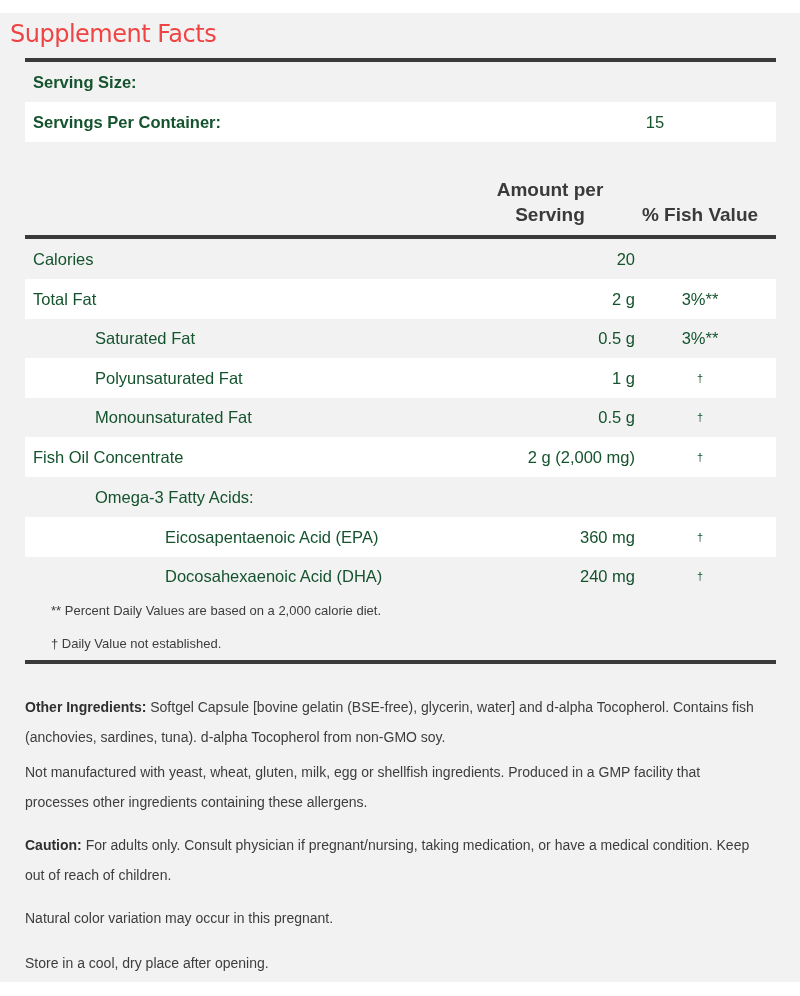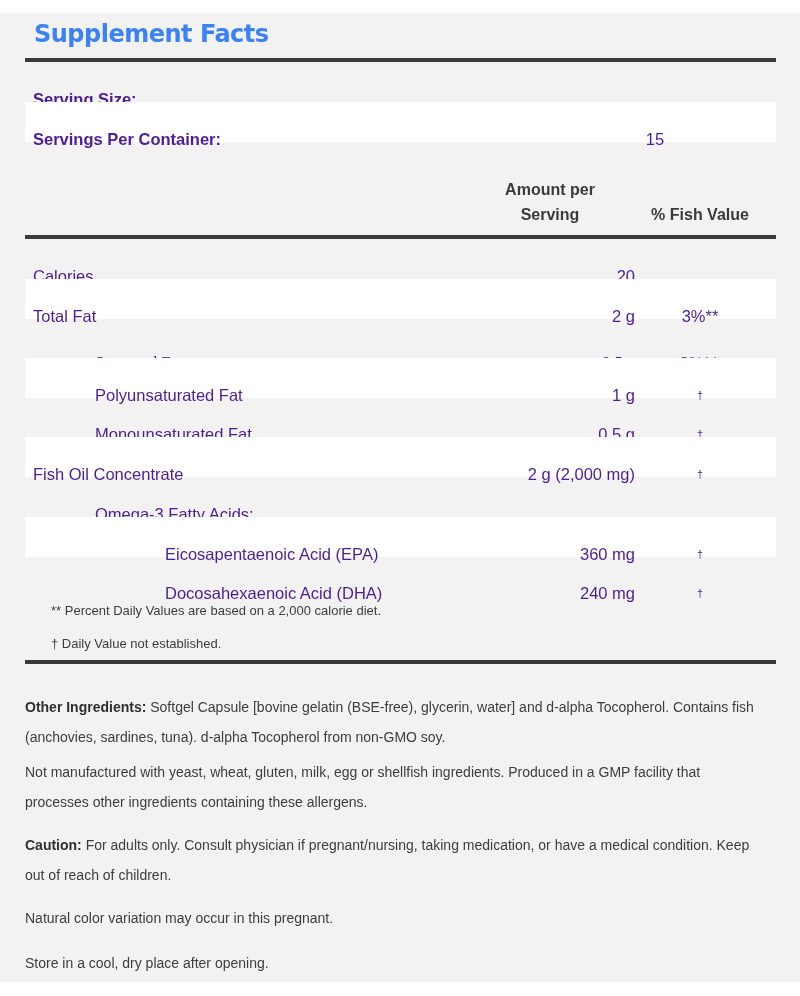--- a/index.html
+++ b/index.html
@@ -1,33 +1,33 @@
 <!DOCTYPE html>
 <html><head>
 <meta charset="utf-8">
 <style>
   html, body { margin: 0; padding: 0; background: #ffffff; }
   body { width: 800px; height: 996px; position: relative; overflow: hidden;
          font-family: "Liberation Sans", "DejaVu Sans", sans-serif; color: #3a3a3a; }
   .panel { position: absolute; left: 0; top: 13px; width: 800px; height: 969px; background: #f2f2f2; }
-  .title { position: absolute; left: 34px; top: 20px; font-family: "DejaVu Sans", sans-serif;
-           font-size: 24px; font-weight: bold; color: #3b82f6; letter-spacing: -0.5px; }
+  .title { position: absolute; left: 10px; top: 20px; font-family: "DejaVu Sans", sans-serif;
+           font-size: 24px; font-weight: normal; color: #ef4444; letter-spacing: -0.5px; }
   .rule-thick { position: absolute; left: 25px; width: 751px; height: 4px; background: #3a3a3a; }
   .row { position: absolute; left: 25px; width: 751px; height: 40px; }
   .row.white { background: #ffffff; }
-  .cell { position: absolute; top: 0; height: 40px; line-height: 40px; font-size: 16.5px; color: #4c1d95; white-space: nowrap; margin-top: 17px; }
+  .cell { position: absolute; top: 0; height: 40px; line-height: 40px; font-size: 16.5px; color: #14532d; white-space: nowrap; }
   .c-label { left: 8px; }
   .c-label.ind1 { left: 70px; }
   .c-label.ind2 { left: 140px; }
   .c-amt { left: 440px; width: 170px; text-align: right; }
   .c-dv { left: 610px; width: 130px; text-align: center; }
   .dag { font-size: 11px; }
   .serving .cell { font-weight: bold; }
   .serving .c-val { left: 540px; width: 180px; text-align: center; font-weight: normal; }
-  .hdr { position: absolute; font-size: 16px; font-weight: bold; color: #3a3a3a; text-align: center; line-height: 25px; }
+  .hdr { position: absolute; font-size: 19px; font-weight: bold; color: #3a3a3a; text-align: center; line-height: 25px; }
   .footnote { position: absolute; left: 51px; font-size: 13px; color: #3d3d3d; }
   .para { position: absolute; left: 25px; width: 740px; font-size: 14px; line-height: 30px; color: #3d3d3d; }
   .para b { color: #2f2f2f; }
 </style>
 </head>
 <body>
 
 <div class="panel"></div>
 
 <div class="title">Supplement Facts</div>
@@ -51,21 +51,21 @@
 <div class="row" style="top:239px;">
   <span class="cell c-label">Calories</span>
   <span class="cell c-amt">20</span>
   <span class="cell c-dv"></span>
 </div>
 <div class="row white" style="top:279px;">
   <span class="cell c-label">Total Fat</span>
   <span class="cell c-amt">2 g</span>
   <span class="cell c-dv">3%**</span>
 </div>
-<div class="row" style="top:326px;font-family:Liberation Serif, serif;">
+<div class="row" style="top:318px;">
   <span class="cell c-label ind1">Saturated Fat</span>
   <span class="cell c-amt">0.5 g</span>
   <span class="cell c-dv">3%**</span>
 </div>
 <div class="row white" style="top:358px;">
   <span class="cell c-label ind1">Polyunsaturated Fat</span>
   <span class="cell c-amt">1 g</span>
   <span class="cell c-dv dag">†</span>
 </div>
 <div class="row" style="top:397px;">

